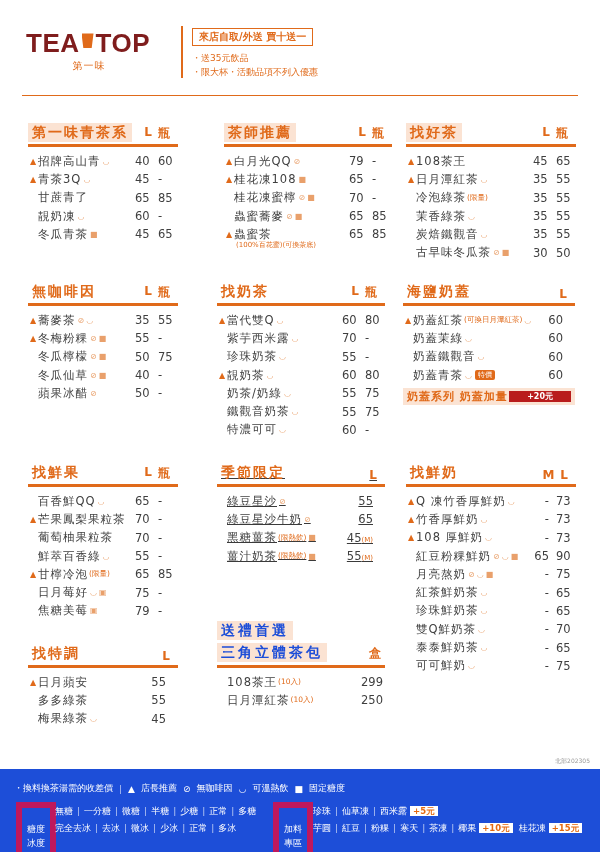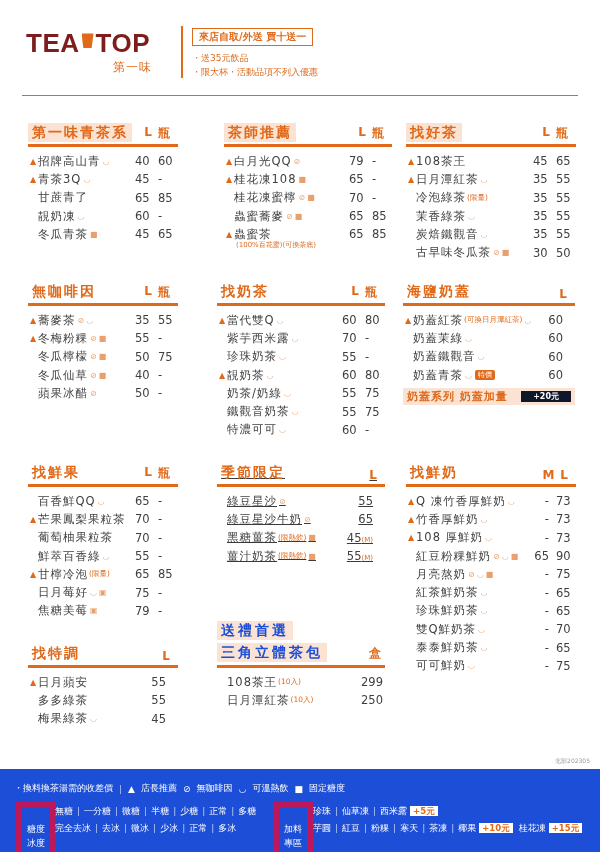--- a/index.html
+++ b/index.html
@@ -3,21 +3,21 @@
 <meta charset="utf-8">
 <style>
   * { box-sizing: border-box; margin: 0; padding: 0; }
   html, body { width: 600px; height: 852px; background: #ffffff; overflow: hidden; }
   body { font-family: "DejaVu Sans", "Liberation Sans", sans-serif; color: #3a3a3a; position: relative; }
 
   .header { position: absolute; left: 0; top: 0; width: 600px; height: 100px; }
   .logo { position: absolute; left: 26px; top: 30px; width: 136px; }
   .logo-text { font-family: "Liberation Sans", sans-serif; font-weight: 700; font-size: 26px; color: #7f1d1d; letter-spacing: 0.5px; display: flex; align-items: flex-start; line-height: 26px; }
   .logo-cup { display: inline-block; width: 12px; height: 18px; background: #e06a1a; margin: 0 2px; clip-path: polygon(0 20%, 100% 20%, 85% 100%, 15% 100%); position: relative; }
-  .logo-sub { font-size: 12px; color: #e06a1a; text-align: right; margin-top: 3px; width: 126px; letter-spacing: 1px; }
+  .logo-sub { font-size: 10px; color: #e06a1a; text-align: center; margin-top: 3px; width: 126px; letter-spacing: 1px; }
   .vdiv { position: absolute; left: 181px; top: 26px; width: 2px; height: 52px; background: #e06a1a; }
   .promo-box { position: absolute; left: 192px; top: 28px; border: 1px solid #e06a1a; padding: 1px 6px; font-size: 10px; color: #e06a1a; font-weight: 700; }
   .promo-line { position: absolute; left: 192px; font-size: 9px; color: #e06a1a; }
   .header-rule { position: absolute; left: 22px; top: 95px; width: 556px; height: 1px; background: #e06a1a; }
 
   .section { position: absolute; }
   .sec-head { display: flex; justify-content: space-between; align-items: flex-end; border-bottom: 3px solid #e06a1a; padding-bottom: 2px; height: 24px; }
   .sec-title { font-size: 14px; font-weight: 700; color: #e06a1a; background: #fbe3d3; padding: 0 4px; letter-spacing: 2px; line-height: 19px; }
   .sec-title.plain { background: transparent; }
   .sec-cols { font-size: 12px; font-weight: 700; color: #e06a1a; display: flex; gap: 6px; padding-right: 8px; }
@@ -28,21 +28,21 @@
   .tag { font-size: 7.5px; color: #e06a1a; letter-spacing: 0; margin-left: 1px; }
   .tag-badge { font-size: 7px; color: #fff; background: #e06a1a; padding: 0 3px; border-radius: 2px; margin-left: 3px; letter-spacing: 0; }
   .ic { font-size: 8px; color: #e9a06b; margin-left: 2px; letter-spacing: 0; }
   .p1, .p2 { width: 20px; text-align: left; font-size: 11.5px; color: #3f3f3f; }
   .p2 { margin-left: 3px; }
   .p-single { text-align: right; font-size: 11.5px; width: 40px; padding-right: 12px; }
   .pm { font-size: 7px; color: #e06a1a; }
   .sub { font-size: 7px; color: #e06a1a; position: absolute; left: 12px; top: 15px; white-space: nowrap; }
   .extra-bar { display: flex; justify-content: space-between; align-items: center; background: #fbe3d3; margin-top: 4px; height: 17px; padding: 0 4px; }
   .extra-bar .lbl { font-size: 11px; font-weight: 700; color: #e06a1a; letter-spacing: 1px; }
-  .extra-bar .badge { font-size: 8px; color: #fff; background: #0f172a; padding: 0 12px; font-weight: 700; }
+  .extra-bar .badge { font-size: 8px; color: #fff; background: #b91c1c; padding: 0 18px; font-weight: 700; }
 
   .gift-head { display: flex; justify-content: space-between; align-items: flex-end; border-bottom: 3px solid #e06a1a; padding-bottom: 3px; }
   .gift-titles { display: flex; flex-direction: column; gap: 3px; }
   .gift-titles span { font-size: 14px; font-weight: 700; color: #1d4ed8; background: #fbe3d3; padding: 0 4px; letter-spacing: 3px; align-self: flex-start; line-height: 19px; }
 
   .code { position: absolute; right: 10px; top: 757px; font-size: 6px; color: #999; }
   .footer { position: absolute; left: 0; top: 769px; width: 600px; height: 83px; background: #1d4ed8; color: #fff; }
   .f-line1 { position: absolute; left: 14px; top: 13px; font-size: 9px; display: flex; gap: 6px; align-items: center; white-space: nowrap; }
   .f-sep { opacity: 0.7; }
   .f-box { position: absolute; border: 6px solid #be185d; font-size: 9px; line-height: 14px; padding: 14px 5px; text-align: center; }

